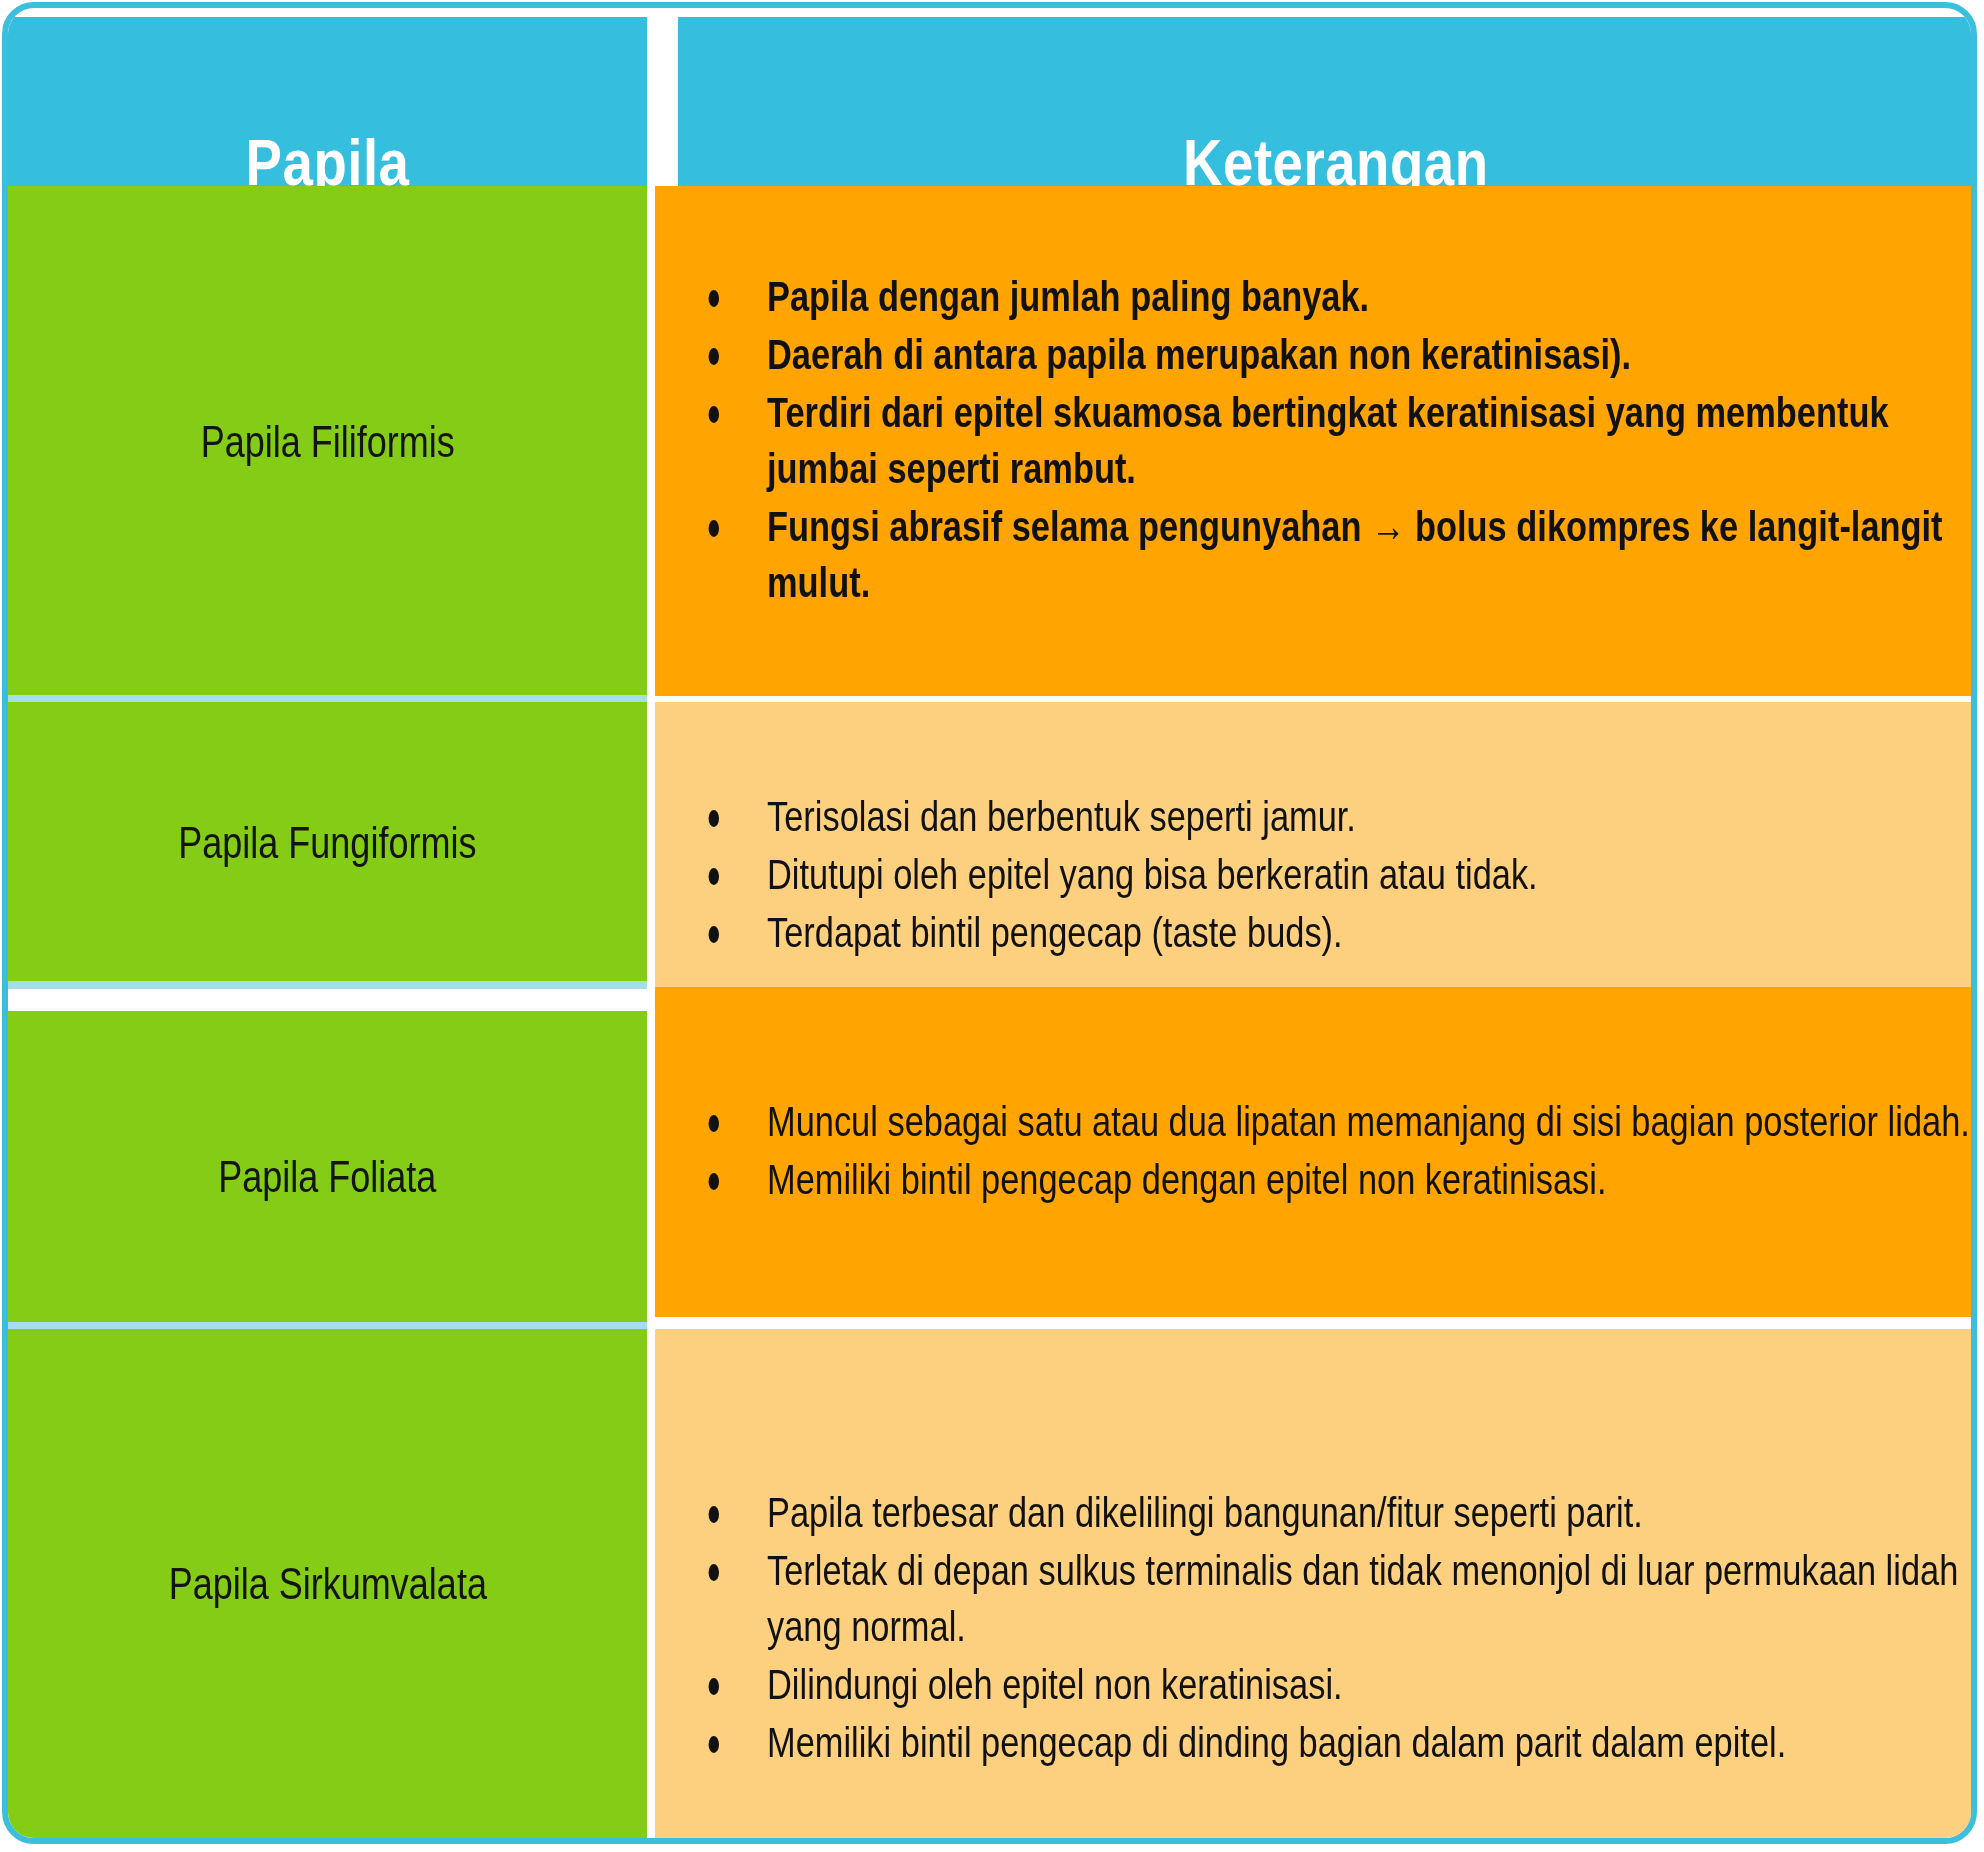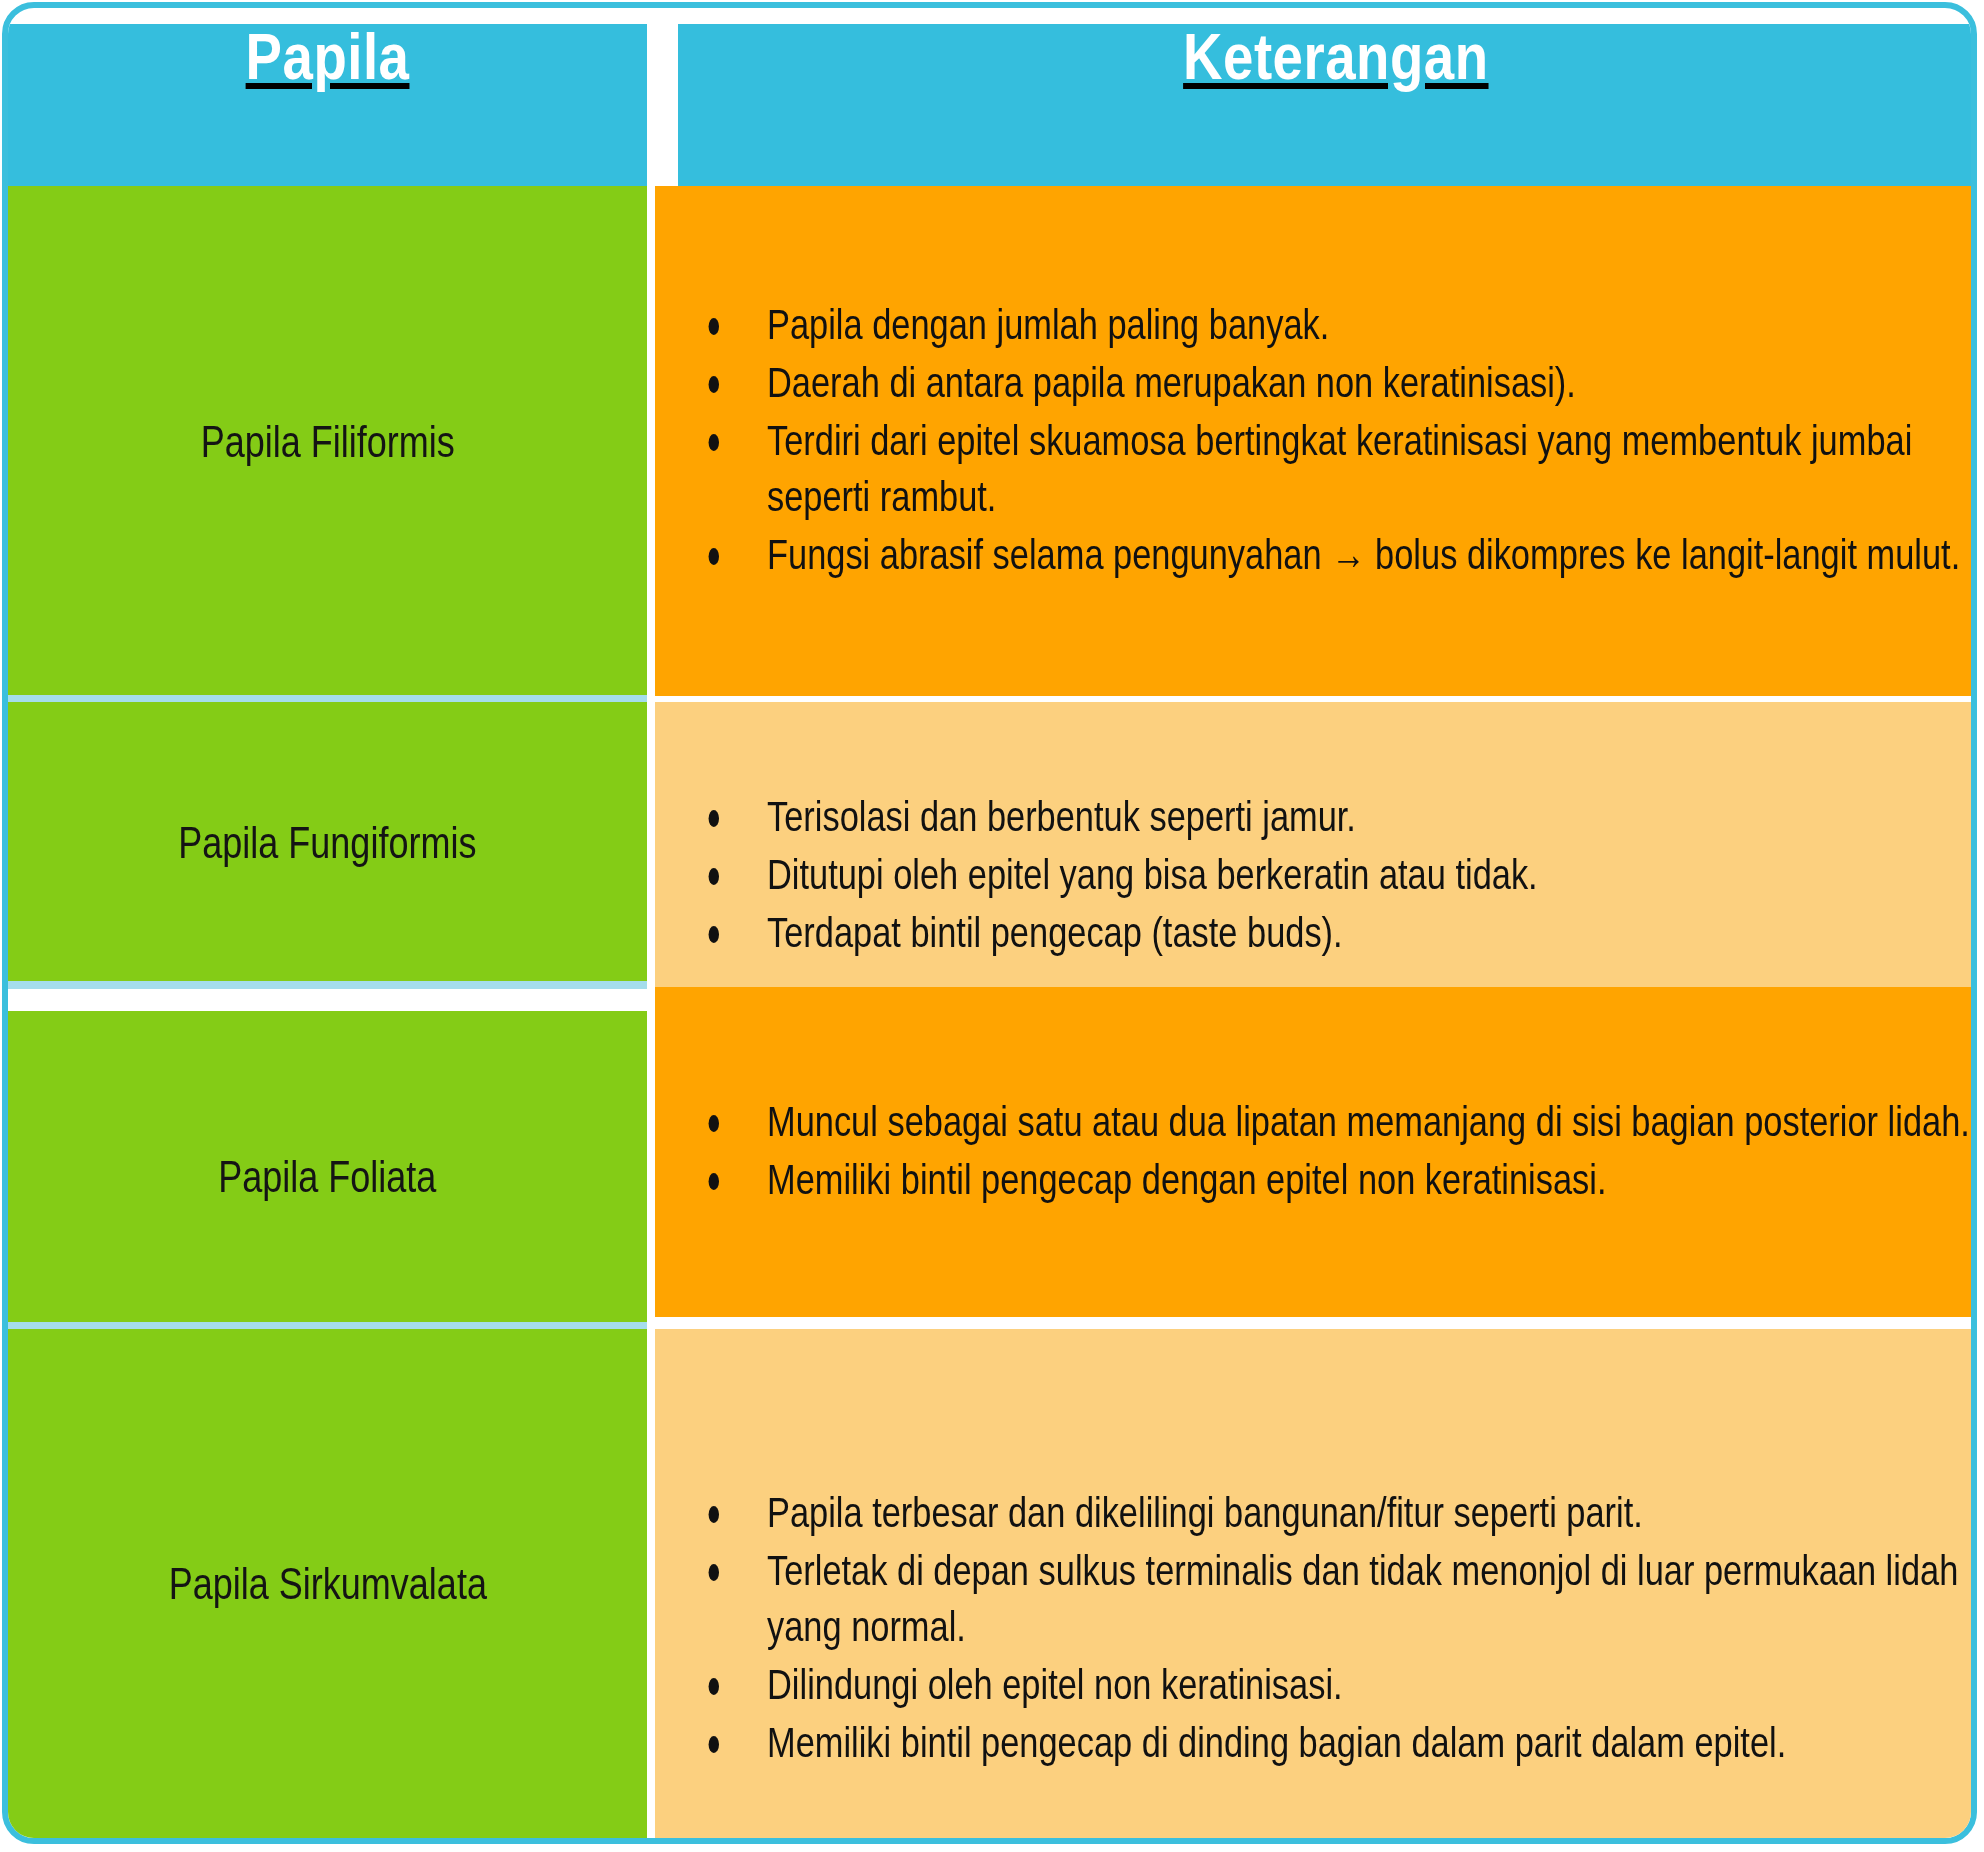--- a/index.html
+++ b/index.html
@@ -32,27 +32,26 @@
   .grid {
     position: absolute;
     left: 0; top: 0;
     width: 1963px;
     height: 1830px;
   }
 
   
   .hdr-cell {
     position: absolute;
-    top: 16px;
+    top: 9px;
     height: 178px;
     background: #35BEDD;
     display: flex;
-    align-items: flex-start;
+    align-items: flex-end;
     justify-content: center;
-    text-decoration: underline;
   }
   .hdr-cell.left  { left: 0px;    width: 639px; }
   .hdr-cell.right { left: 647px; width: 1316px; margin-left: 23px; }
 
   .hdr-text {
     color: #ffffff;
     font-size: 65px;
     font-weight: bold;
     letter-spacing: 0.6px;
     transform: scaleX(0.84);
@@ -143,21 +142,21 @@
     <div class="hdr-cell left">
       <span class="hdr-text">Papila</span>
     </div>
     <div class="hdr-cell right">
       <span class="hdr-text">Keterangan</span>
     </div>
 
     <div class="name-cell" id="name-0" style="top: 178px; height: 510px;">
       <span class="name-text">Papila Filiformis</span>
     </div>
-    <div class="desc-cell dark" id="desc-0" style="top: 178px; height: 510px;">
+    <div class="desc-cell dark" id="desc-0" style="top: 178px; height: 510px; font-weight: bold;">
       <ul class="bullets">
         <li>Papila dengan jumlah paling banyak.</li>
         <li>Daerah di antara papila merupakan non keratinisasi).</li>
         <li>Terdiri dari epitel skuamosa bertingkat keratinisasi yang membentuk jumbai seperti rambut.</li>
         <li>Fungsi abrasif selama pengunyahan → bolus dikompres ke langit-langit mulut.</li>
       </ul>
     </div>
     <div class="row-divider" id="div-0" style="top: 687px;"></div>
 
     <div class="name-cell" id="name-1" style="top: 694px; height: 280px;">

